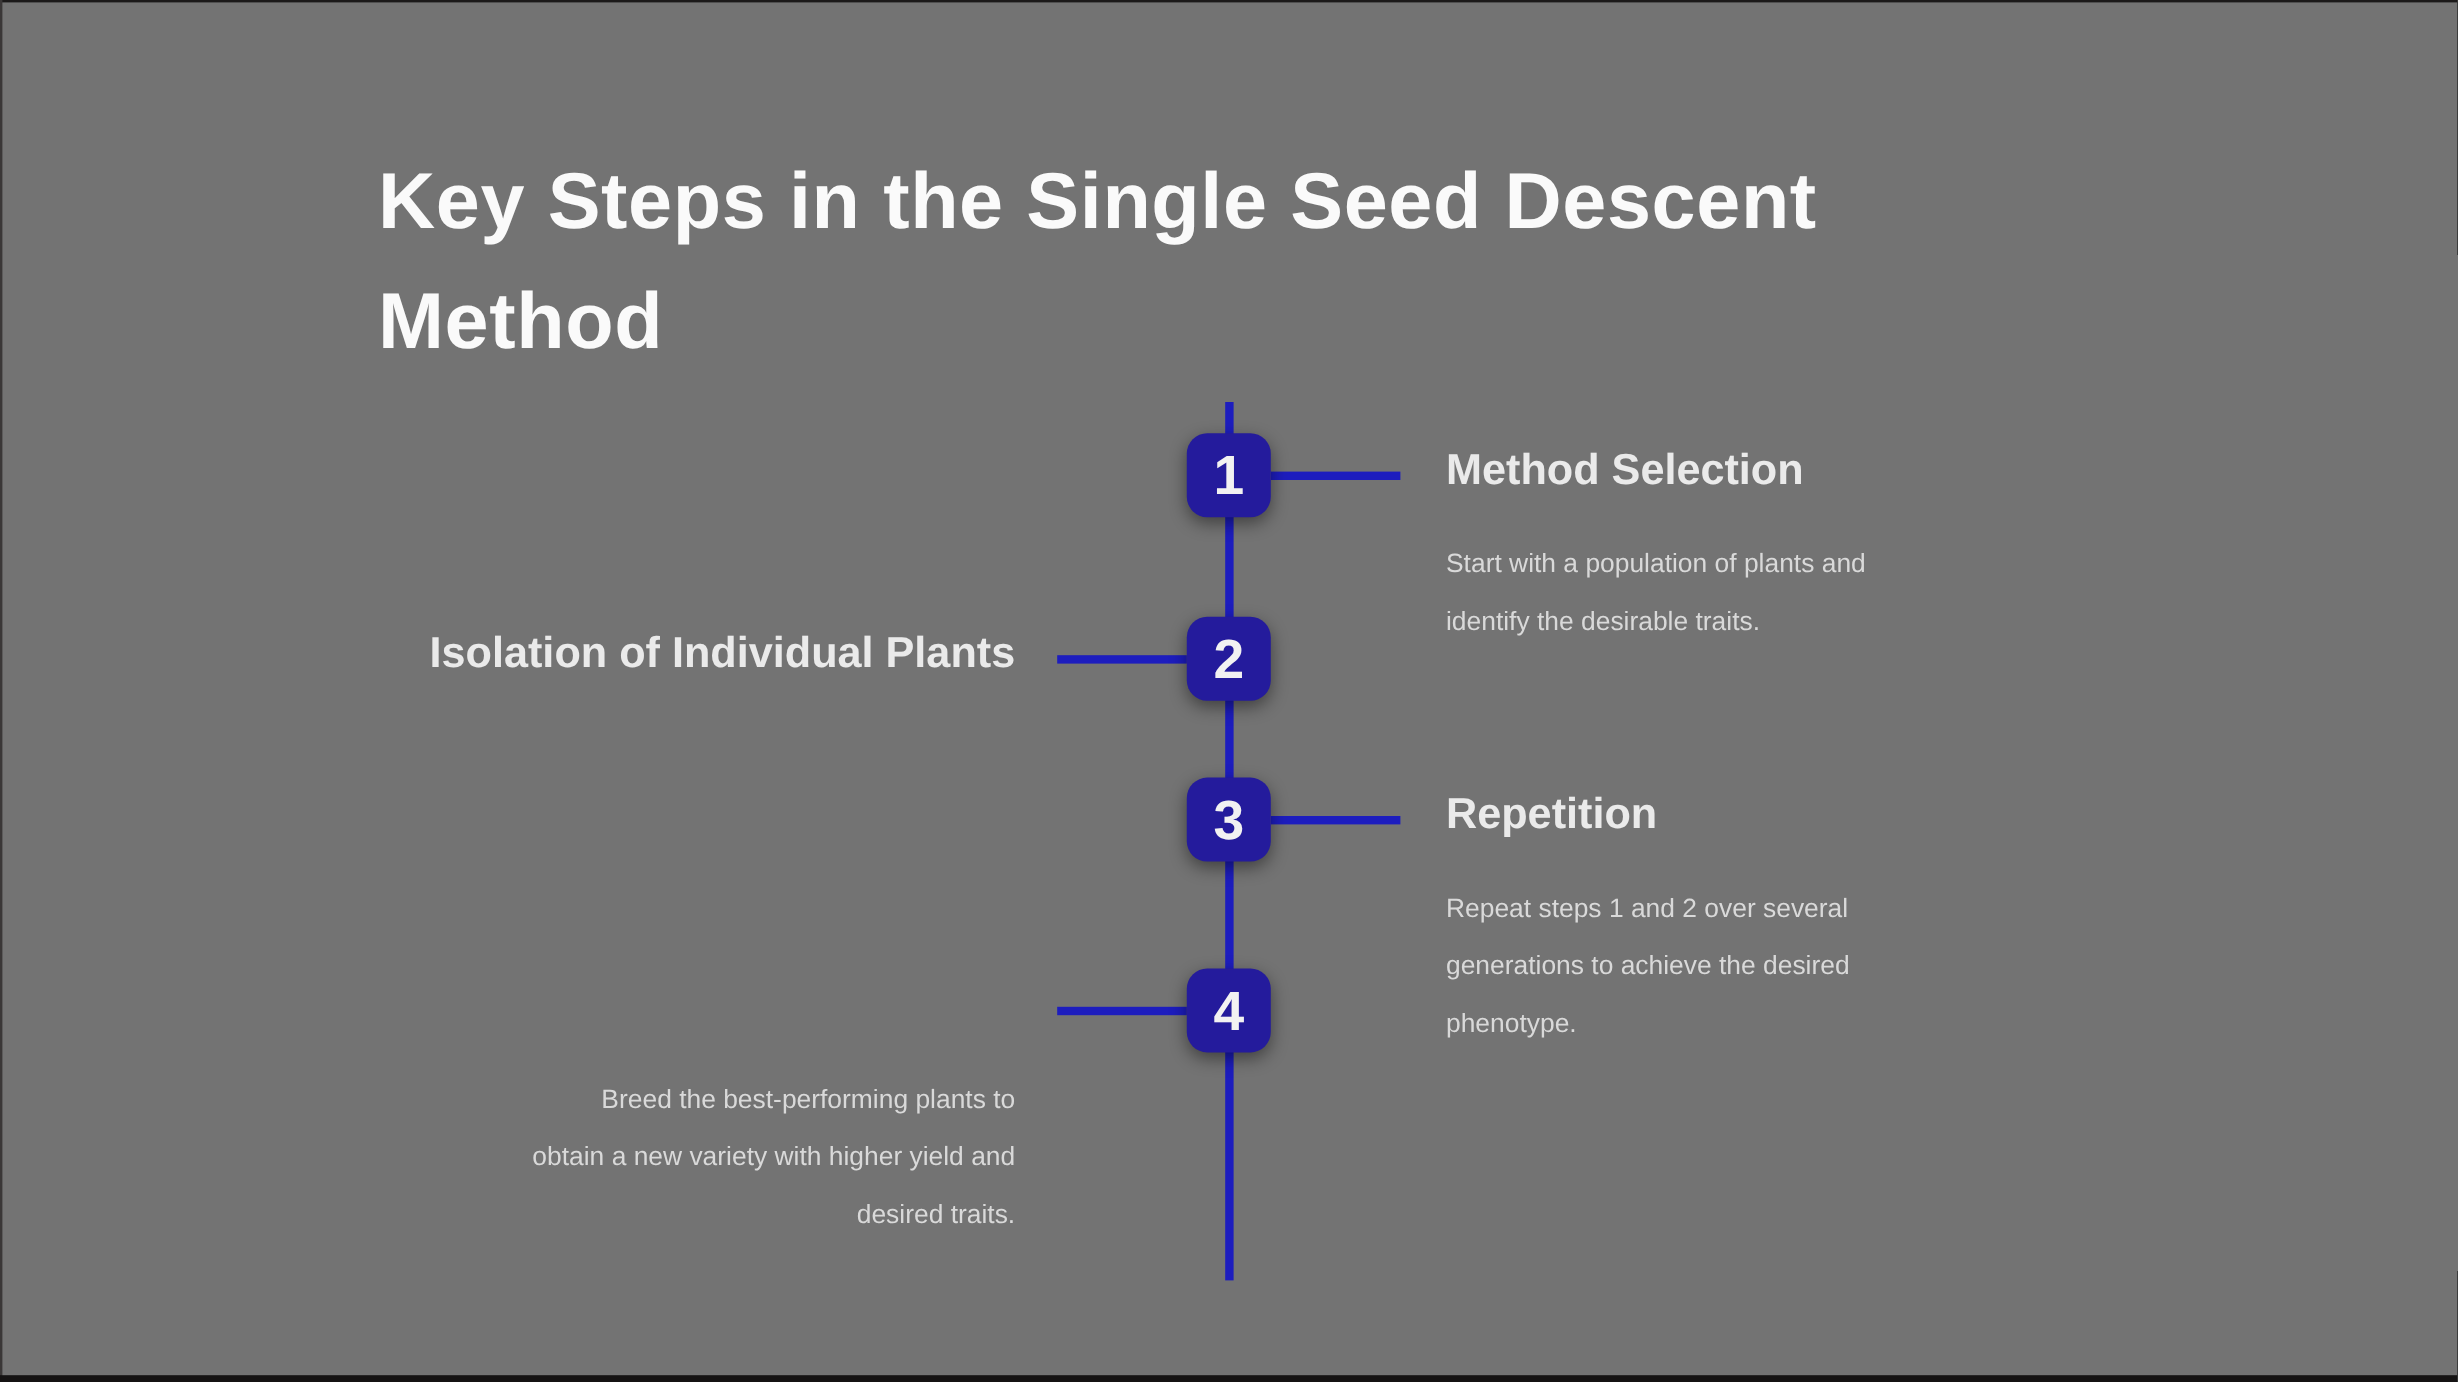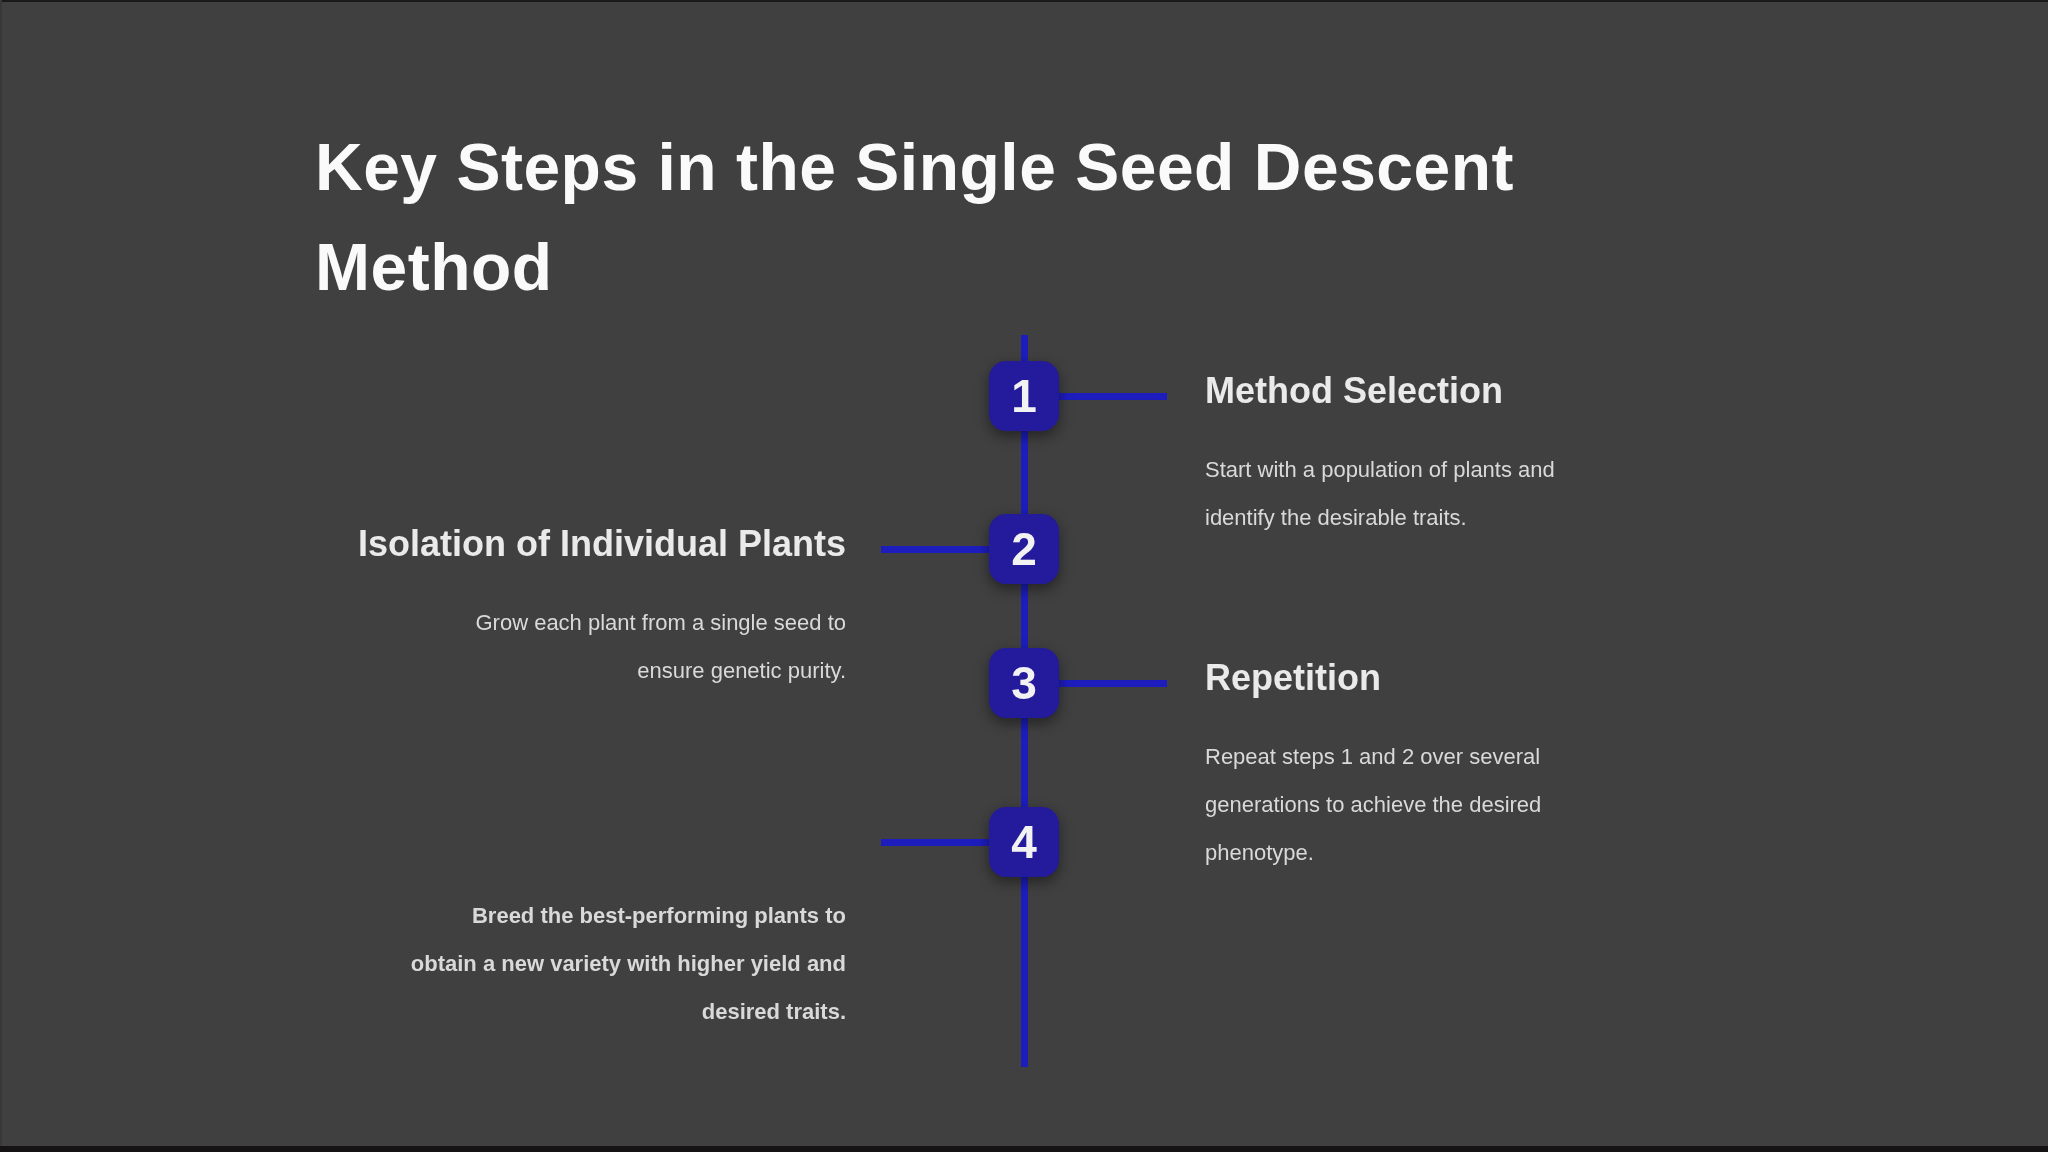--- a/index.html
+++ b/index.html
@@ -4,21 +4,21 @@
 <style>
   html, body {
     margin: 0;
     padding: 0;
     background: #111;
   }
   .slide {
     position: relative;
     width: 2048px;
     height: 1152px;
-    background: #404040;
+    background: #737373;
     overflow: hidden;
     font-family: "Liberation Sans", sans-serif;
   }
   .edge-top {
     position: absolute;
     top: 0; left: 0;
     width: 100%; height: 2px;
     background: #1b1919;
   }
   .edge-left {
@@ -96,21 +96,21 @@
     line-height: 48px;
     font-weight: 400;
     color: #d9d9d9;
     white-space: pre-line;
   }
   .col-right { left: 1205px; width: 480px; text-align: left; }
   .col-left  { left: 346px;  width: 500px; text-align: right; }
   .t1 { top: 365px; }  .d1 { top: 446px; }
   .t2 { top: 518px; text-align: right; }  .d2 { top: 599px; }
   .t3 { top: 652px; }  .d3 { top: 733px; }
-  .t4 { top: 811px; }  .d4 { top: 892px; font-weight: bold; }
+  .t4 { top: 811px; }  .d4 { top: 892px; }
 </style>
 </head>
 <body>
 
 <div class="slide">
   <div class="edge-top"></div>
   <div class="edge-left"></div>
 
   <h1 class="main-title">Key Steps in the Single Seed Descent Method</h1>
 
@@ -122,22 +122,20 @@
   </div>
   <div class="step-title col-right t1">Method Selection</div>
   <div class="step-desc col-right d1">Start with a population of plants and
 identify the desirable traits.</div>
 
   <div class="connector left c2"></div>
   <div class="node n2">
     <span class="node-number">2</span>
   </div>
   <div class="step-title col-left t2">Isolation of Individual Plants</div>
-  <div class="step-desc col-left d2">Grow each plant from a single seed to
-ensure genetic purity.</div>
 
   <div class="connector right c3"></div>
   <div class="node n3">
     <span class="node-number">3</span>
   </div>
   <div class="step-title col-right t3">Repetition</div>
   <div class="step-desc col-right d3">Repeat steps 1 and 2 over several
 generations to achieve the desired
 phenotype.</div>
 

